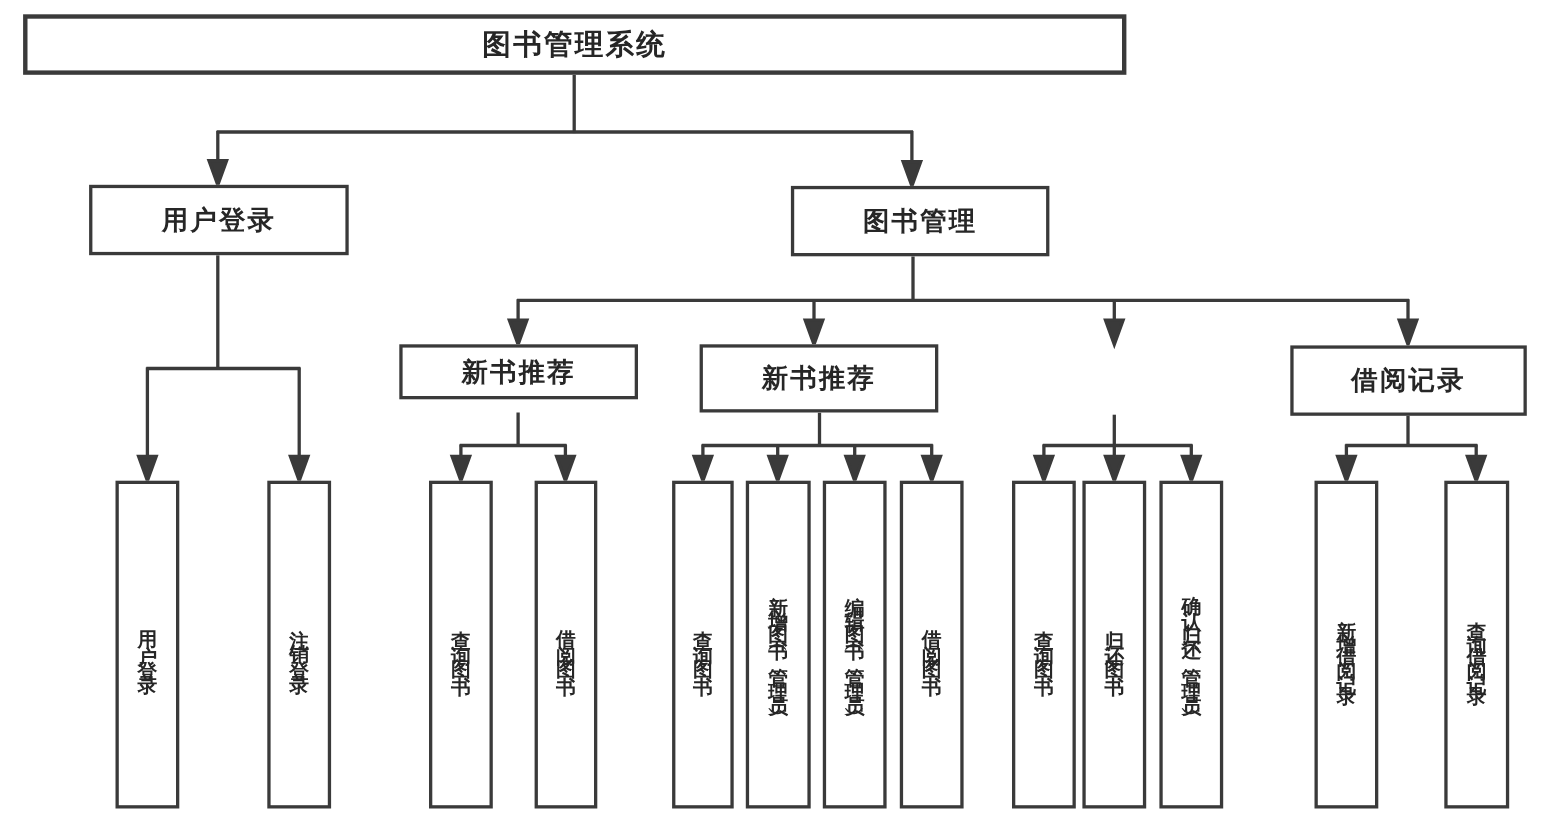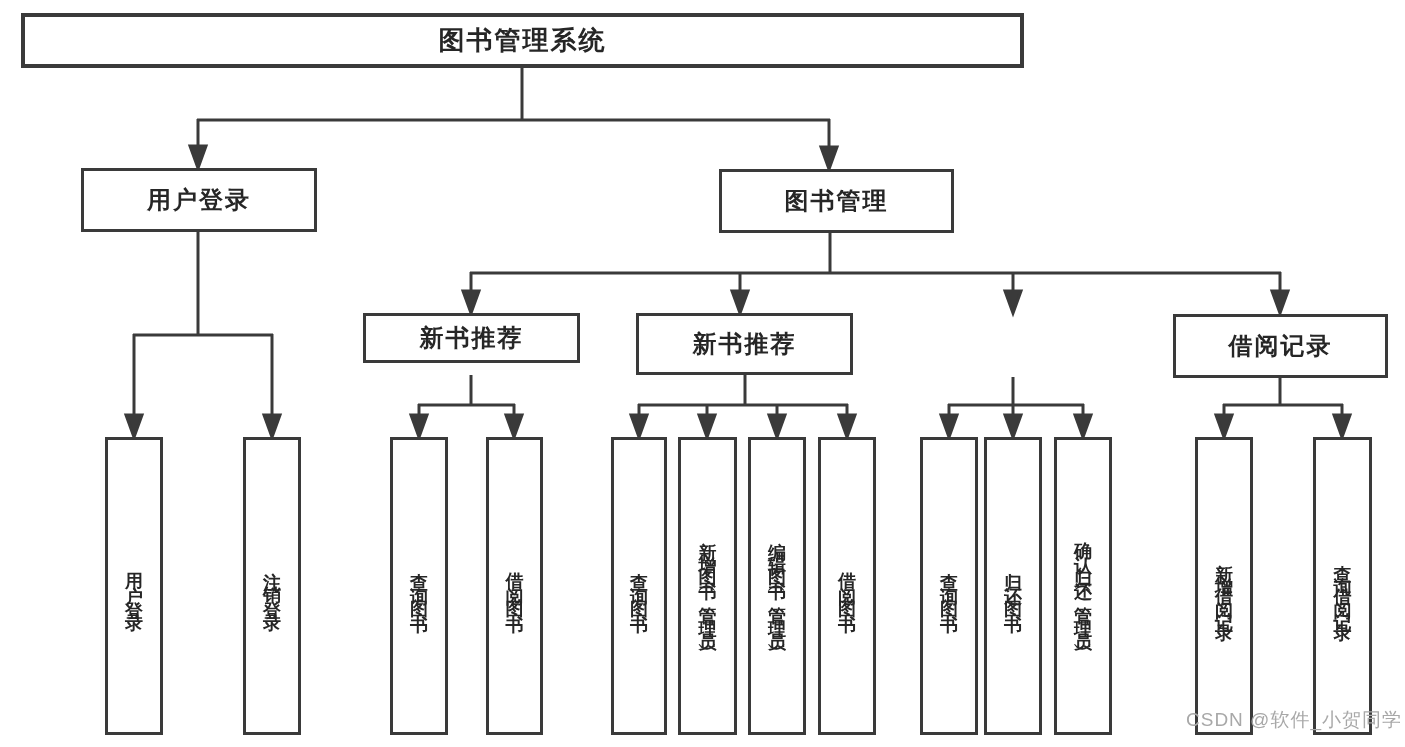--- a/index.html
+++ b/index.html
@@ -193,15 +193,14 @@
     <span class="vtext v9">确认归还（管理员）</span>
   </div>
 
   <div class="box" style="left:1195px; top:437px; width:58px; height:298px;">
     <span class="vtext v6">新增借阅记录</span>
   </div>
   <div class="box" style="left:1313px; top:437px; width:59px; height:298px;">
     <span class="vtext v6">查询借阅记录</span>
   </div>
 
-  <div class="watermark">CSDN @软件_小贺同学</div>
 
 </div>
 
 </body></html>

